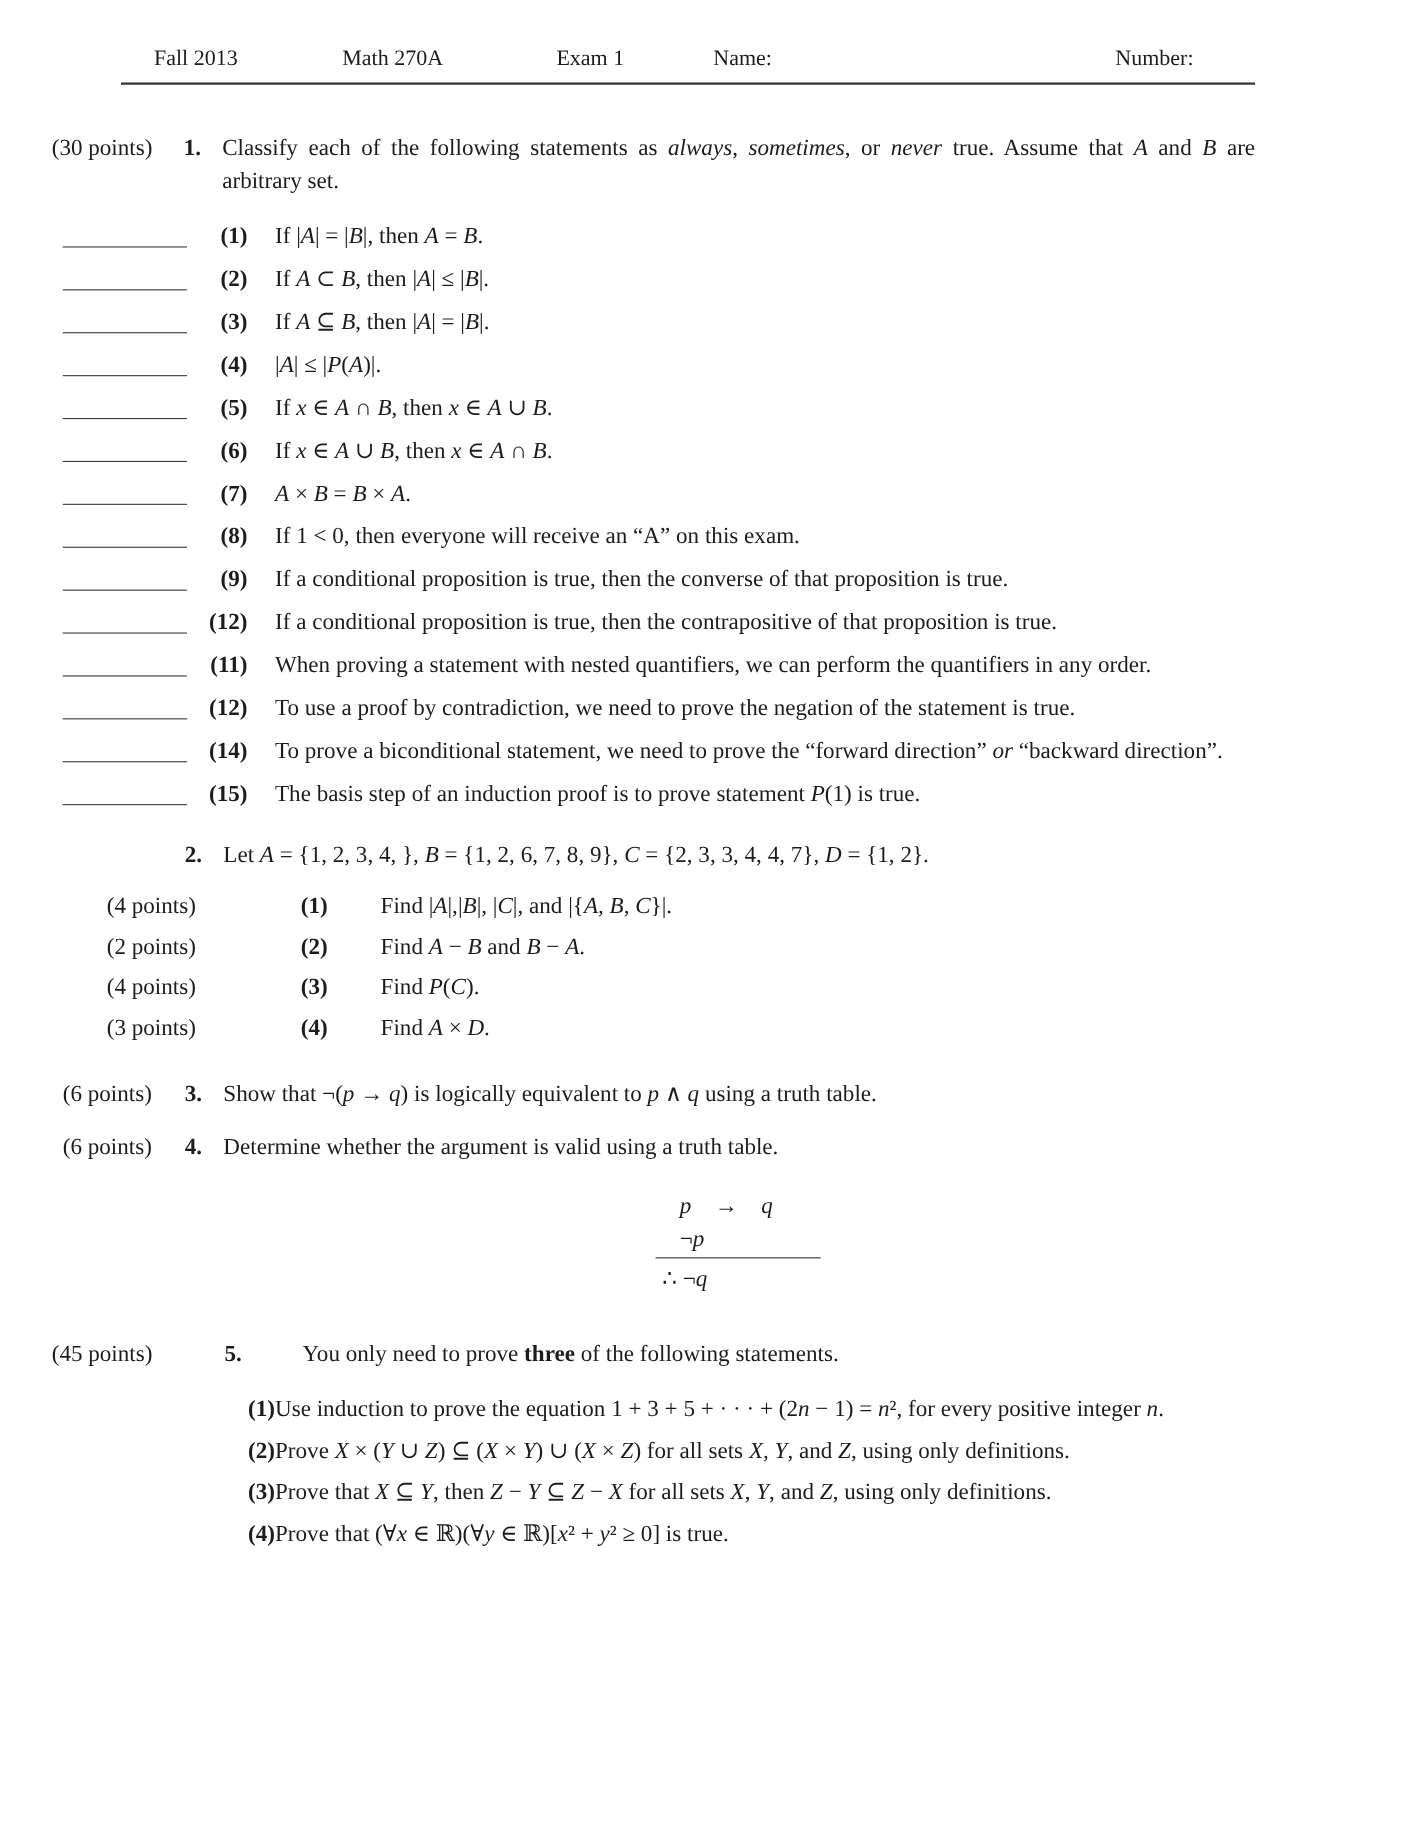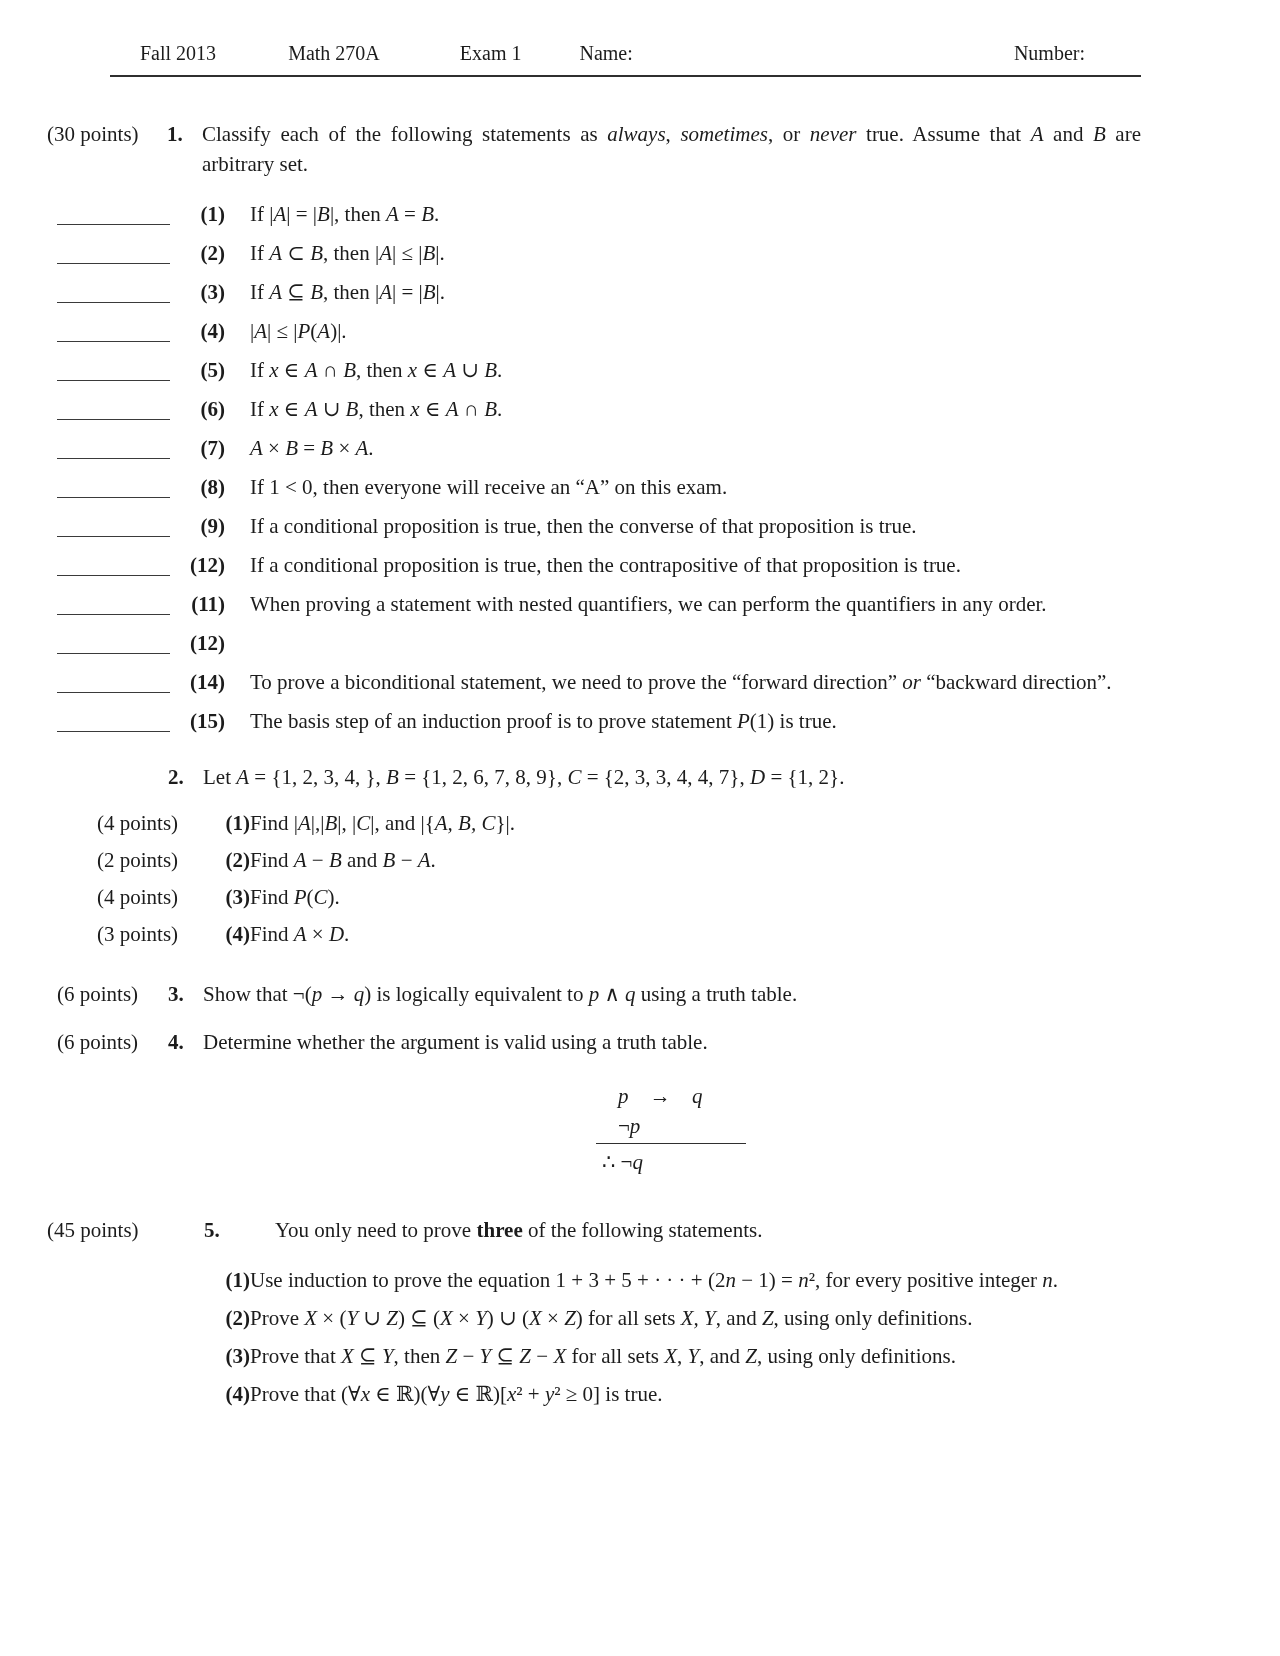--- a/index.html
+++ b/index.html
@@ -9,21 +9,21 @@
     font-family:"Liberation Serif","DejaVu Serif",serif;
     font-size:21px;line-height:30px;
   }
   .seg-i{font-style:italic;}
   .seg-b{font-weight:700;margin-top:44px;}
 
   
   .header{
     display:flex;align-items:baseline;line-height:26px;
     margin:40px 139px 0 110px;padding-bottom:9px;
-    border-bottom:2px solid #2f2f2f;font-size:20px;
+    border-bottom:2px solid #2f2f2f;font-size:20px;gap:23px;
   }
   .h-term{margin-left:30px;}
   .h-course{margin-left:72px;}
   .h-exam{margin-left:80px;}
   .h-name{margin-left:58px;}
   .h-number{margin-left:auto;margin-right:56px;}
 
   .qnum,.inum{font-weight:700;}
   .qtext,.itext{text-align:justify;}
 
@@ -31,21 +31,21 @@
   .qhead1{display:grid;grid-template-columns:120px 35px 1fr;margin:42px 139px 0 47px;}
   .q1items{margin:20px 139px 0 57px;}
   .item{display:grid;grid-template-columns:113px 55px 1fr;margin-bottom:9px;}
   .blank{border-bottom:1.5px solid #3a3a3a;height:25px;}
   .inum{text-align:right;}
   .item .itext{padding-left:25px;}
 
   
   .q2head{display:grid;grid-template-columns:35px 1fr;margin:26px 139px 0 168px;}
   .q2items{margin:16px 139px 0 97px;}
-  .q2item{display:grid;grid-template-columns:107px 46px 1fr;margin-bottom:7px;}
+  .q2item{display:grid;grid-template-columns:107px 46px 1fr;margin-bottom:7px;gap:48px;}
 
   
   .qrow3{display:grid;grid-template-columns:111px 35px 1fr;margin:30px 139px 0 57px;}
   .qrow4{display:grid;grid-template-columns:111px 35px 1fr;margin:18px 139px 0 57px;}
   .qrow5{display:grid;grid-template-columns:121px 35px 1fr;margin:38px 139px 0 47px;gap:36px;}
 
   
   .arg{width:150px;margin:24px 0 0 596px;}
   .arg-p1{padding-left:22px;word-spacing:16px;}
   .arg-p2{padding-left:22px;}
@@ -127,20 +127,21 @@
         <div class="itext"><span>If a conditional proposition is true, then the contrapositive of that proposition is true.</span></div>
       </div>
       <div class="item">
         <span class="blank"></span>
         <span class="inum">(11)</span>
         <div class="itext"><span>When proving a statement with nested quantifiers, we can perform the quantifiers in any order.</span></div>
       </div>
       <div class="item">
         <span class="blank"></span>
         <span class="inum">(12)</span>
+        <div class="itext"><span>To use a proof by contradiction, we need to prove the negation of the statement is true.</span></div>
       </div>
       <div class="item">
         <span class="blank"></span>
         <span class="inum">(14)</span>
         <div class="itext"><span>To prove a biconditional statement, we need to prove the “forward direction” </span><span class="seg-i">or</span><span> “backward direction”.</span></div>
       </div>
       <div class="item">
         <span class="blank"></span>
         <span class="inum">(15)</span>
         <div class="itext"><span>The basis step of an induction proof is to prove statement </span><span class="seg-i">P</span><span>(1) is true.</span></div>

